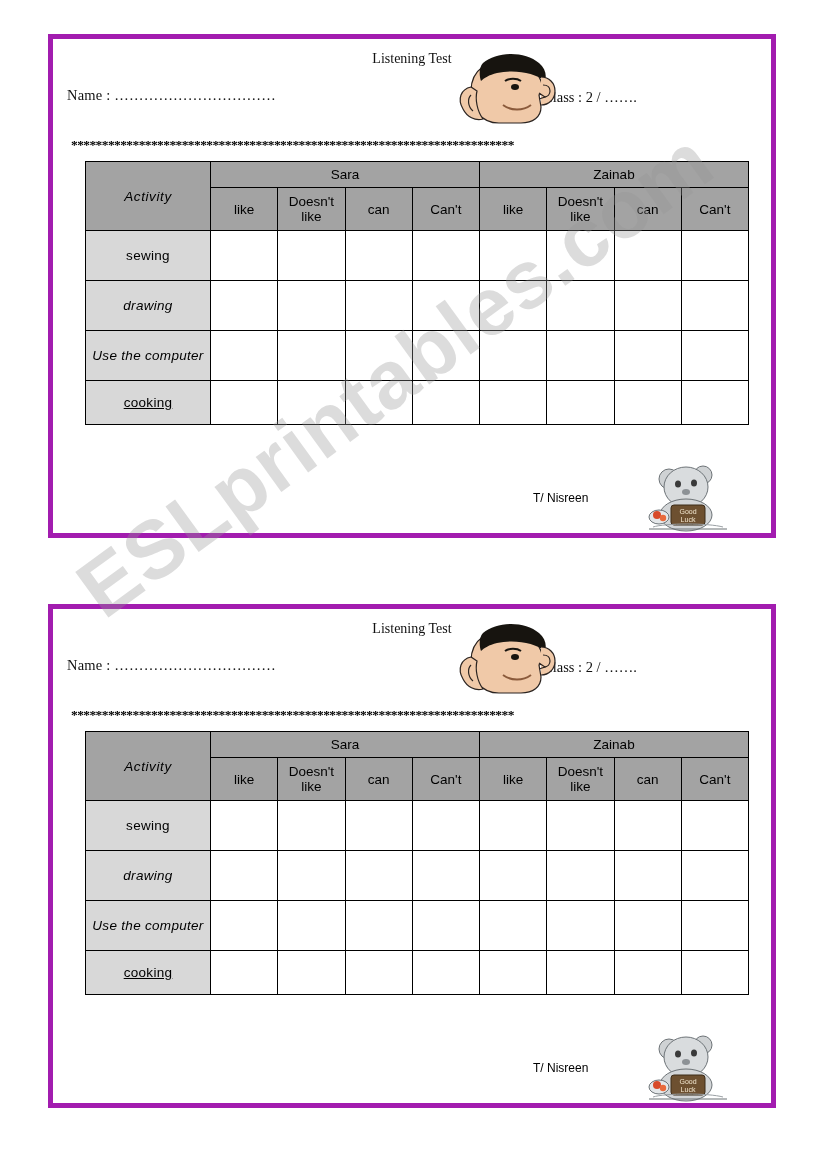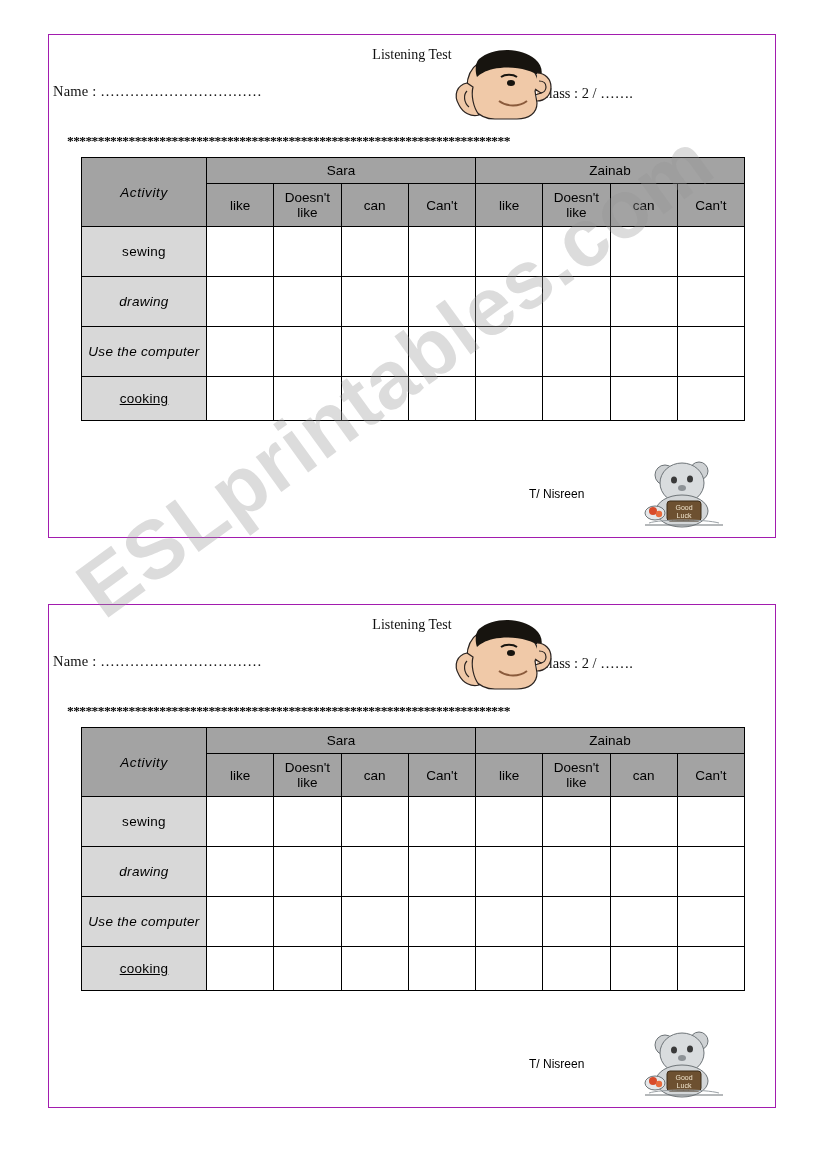--- a/index.html
+++ b/index.html
@@ -12,21 +12,21 @@
     height: 1169px;
     position: relative;
     font-family: "Liberation Serif", serif;
     overflow: hidden;
   }
 
   .worksheet {
     position: absolute;
     left: 48px;
     width: 728px;
-    border: 1px solid #a21caf;
+    border: 5px solid #a21caf;
     background: transparent;
     box-sizing: border-box;
   }
   #worksheet-top { top: 34px; height: 504px; }
   #worksheet-bottom { top: 604px; height: 504px; }
 
   .ws-inner {
     position: relative;
     width: 100%;
     height: 100%;
@@ -38,21 +38,21 @@
     top: 12px;
     left: 0;
     width: 100%;
     text-align: center;
     font-family: "Liberation Serif", serif;
     font-size: 14px;
     color: #111;
   }
   .name-line {
     position: absolute;
-    left: 4px;
+    left: 14px;
     top: 48px;
     font-family: "Liberation Serif", serif;
     font-size: 14.5px;
     color: #111;
     letter-spacing: 0.2px;
   }
   .class-line {
     position: absolute;
     left: 490px;
     top: 50px;

